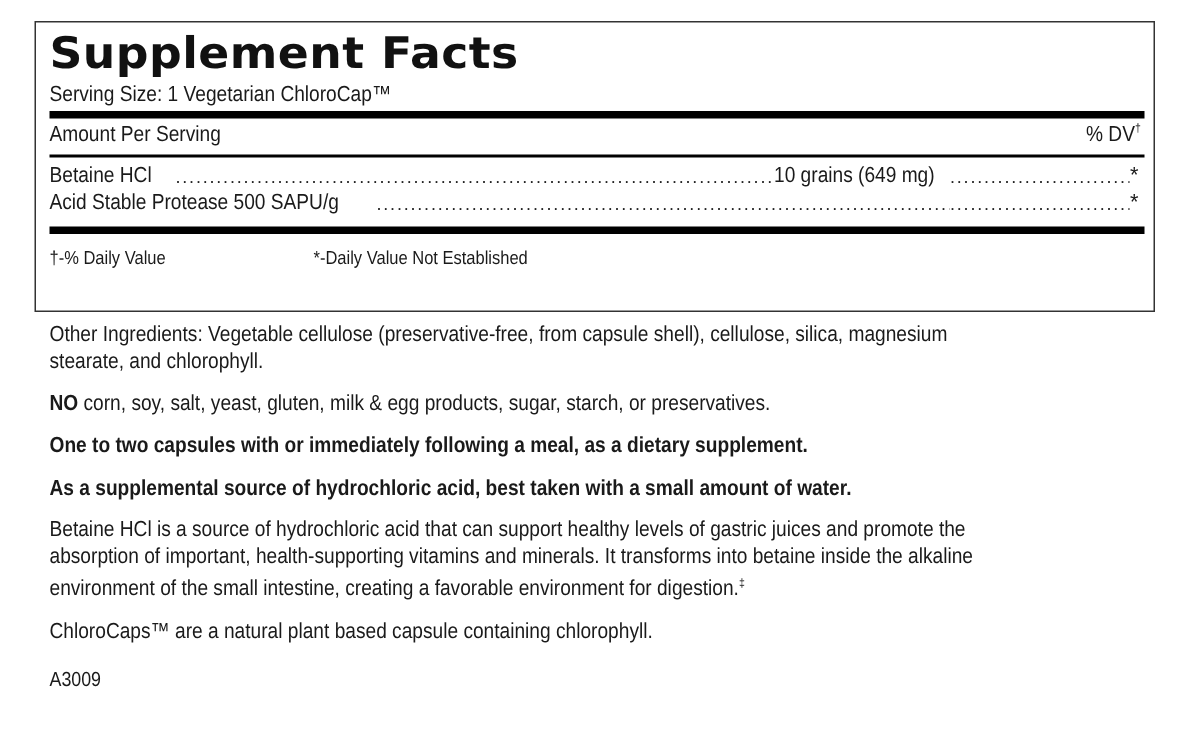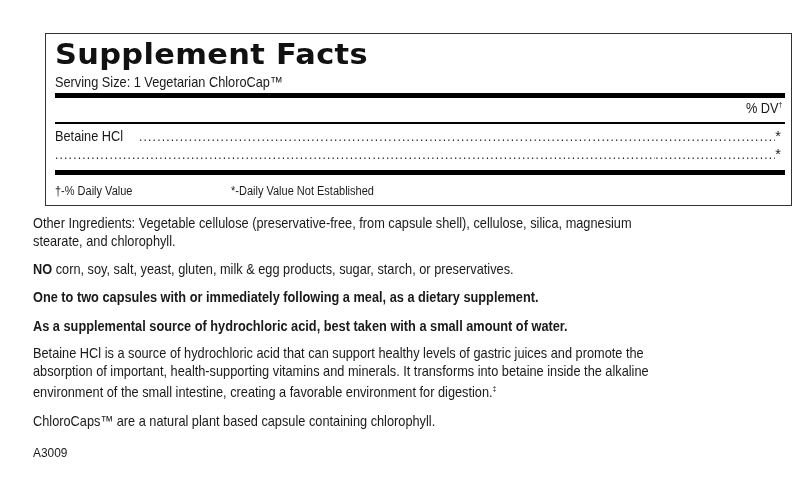--- a/index.html
+++ b/index.html
@@ -1,17 +1,17 @@
 <!DOCTYPE html>
 <html><head>
 <meta charset="utf-8">
 <style>
   html, body { margin:0; padding:0; background:#ffffff; }
   body { width:800px; height:492px; position:relative; overflow:hidden; font-family:"Liberation Sans", sans-serif; color:#1a1a1a; }
-  .box { position:absolute; left:23px; top:33px; width:747px; height:173px; border:1.5px solid #333; box-sizing:border-box;margin-left:22px; }
+  .box { position:absolute; left:23px; top:14px; width:747px; height:194px; border:1.5px solid #333; box-sizing:border-box; }
   .title { position:absolute; left:9px; top:3px; font-family:"DejaVu Sans", sans-serif; font-weight:bold; font-size:29px; letter-spacing:0.3px; color:#111; transform:scaleX(1.05); transform-origin:left; }
   .serving { position:absolute; left:9px; top:40px; font-size:14.5px; transform:scaleX(0.88); transform-origin:left; white-space:nowrap; }
   .bar-thick { position:absolute; left:9px; right:6px; height:5px; background:#000; }
   .bar-thin { position:absolute; left:9px; right:6px; height:1.5px; background:#000; }
   .row { position:absolute; left:9px; right:10px; font-size:14.5px; white-space:nowrap; display:flex; }
   .row .lbl, .row .amt, .row .dv { flex:none; }
   .cond { transform:scaleX(0.88); transform-origin:left; }
   .dots { flex:1; overflow:hidden; white-space:nowrap; letter-spacing:1.2px; font-size:12px; line-height:18px; color:#222; }
   .dv-head { position:absolute; right:8px; top:66px; font-size:14.5px; transform:scaleX(0.88); transform-origin:right; }
   .foot { position:absolute; top:150px; font-size:12.5px; transform:scaleX(0.88); transform-origin:left; white-space:nowrap; }
@@ -19,30 +19,35 @@
   .para.bold { font-weight:bold; }
   sup { font-size:8px; }
 </style>
 </head>
 <body>
 
 <div class="box">
   <div class="title">Supplement Facts</div>
   <div class="serving">Serving Size: 1 Vegetarian ChloroCap™</div>
   <div class="bar-thick" style="top:59px"></div>
+  <div class="row" style="top:67px">
+    <span class="lbl cond">Amount Per Serving</span>
+  </div>
   <div class="dv-head"><span>% DV</span><sup>†</sup></div>
   <div class="bar-thin" style="top:88px"></div>
 
   <div class="row" style="top:94px">
     <span class="lbl" style="width:84px"><span class="cond" style="display:inline-block">Betaine HCl</span></span>
     <span class="dots">..........................................................................................................................................................................................</span>
+    <span class="amt" style="width:117px"><span class="cond" style="display:inline-block">10 grains (649 mg)</span></span>
     <span class="dots" style="flex:none;width:120px">..............................................</span>
     <span class="dv">*</span>
   </div>
   <div class="row" style="top:112px">
+    <span class="lbl" style="width:218px"><span class="cond" style="display:inline-block">Acid Stable Protease 500 SAPU/g</span></span>
     <span class="dots">..........................................................................................................................................................................................</span>
     <span class="dots" style="flex:none;width:120px">..............................................</span>
     <span class="dv">*</span>
   </div>
 
   <div class="bar-thick" style="top:136px"></div>
   <div class="foot" style="left:9px">†-% Daily Value</div>
   <div class="foot" style="left:185px">*-Daily Value Not Established</div>
 </div>
 

